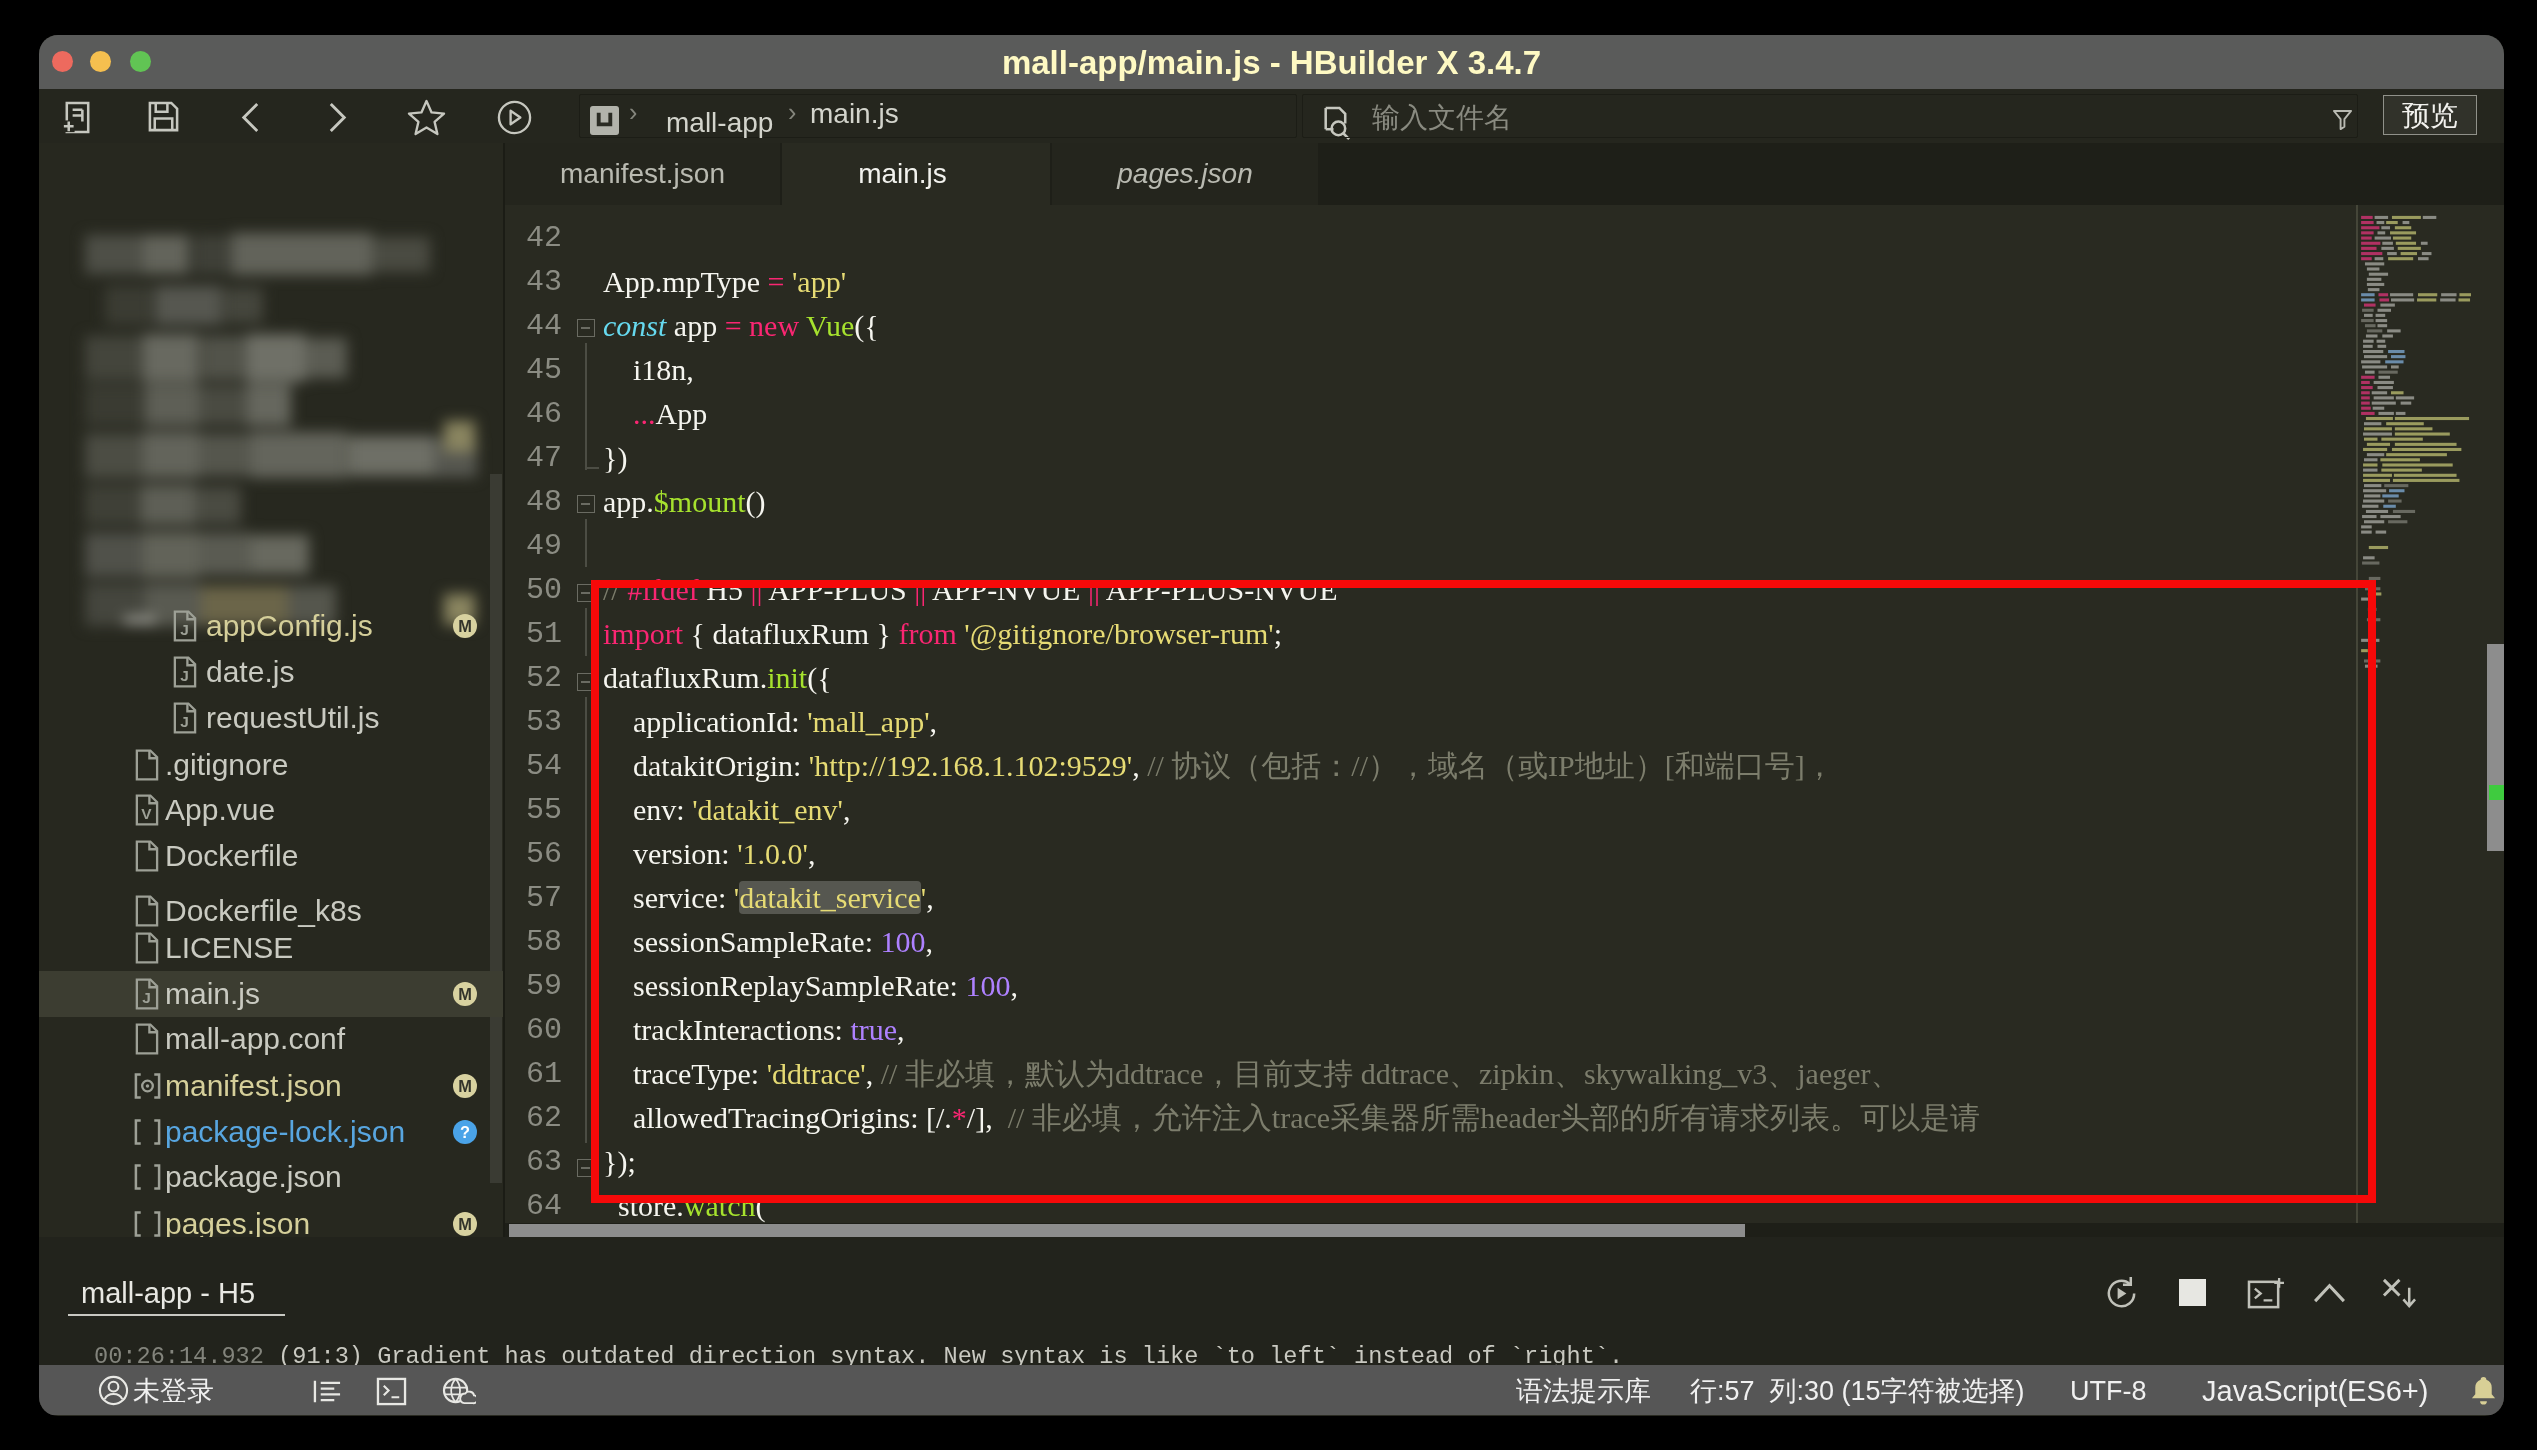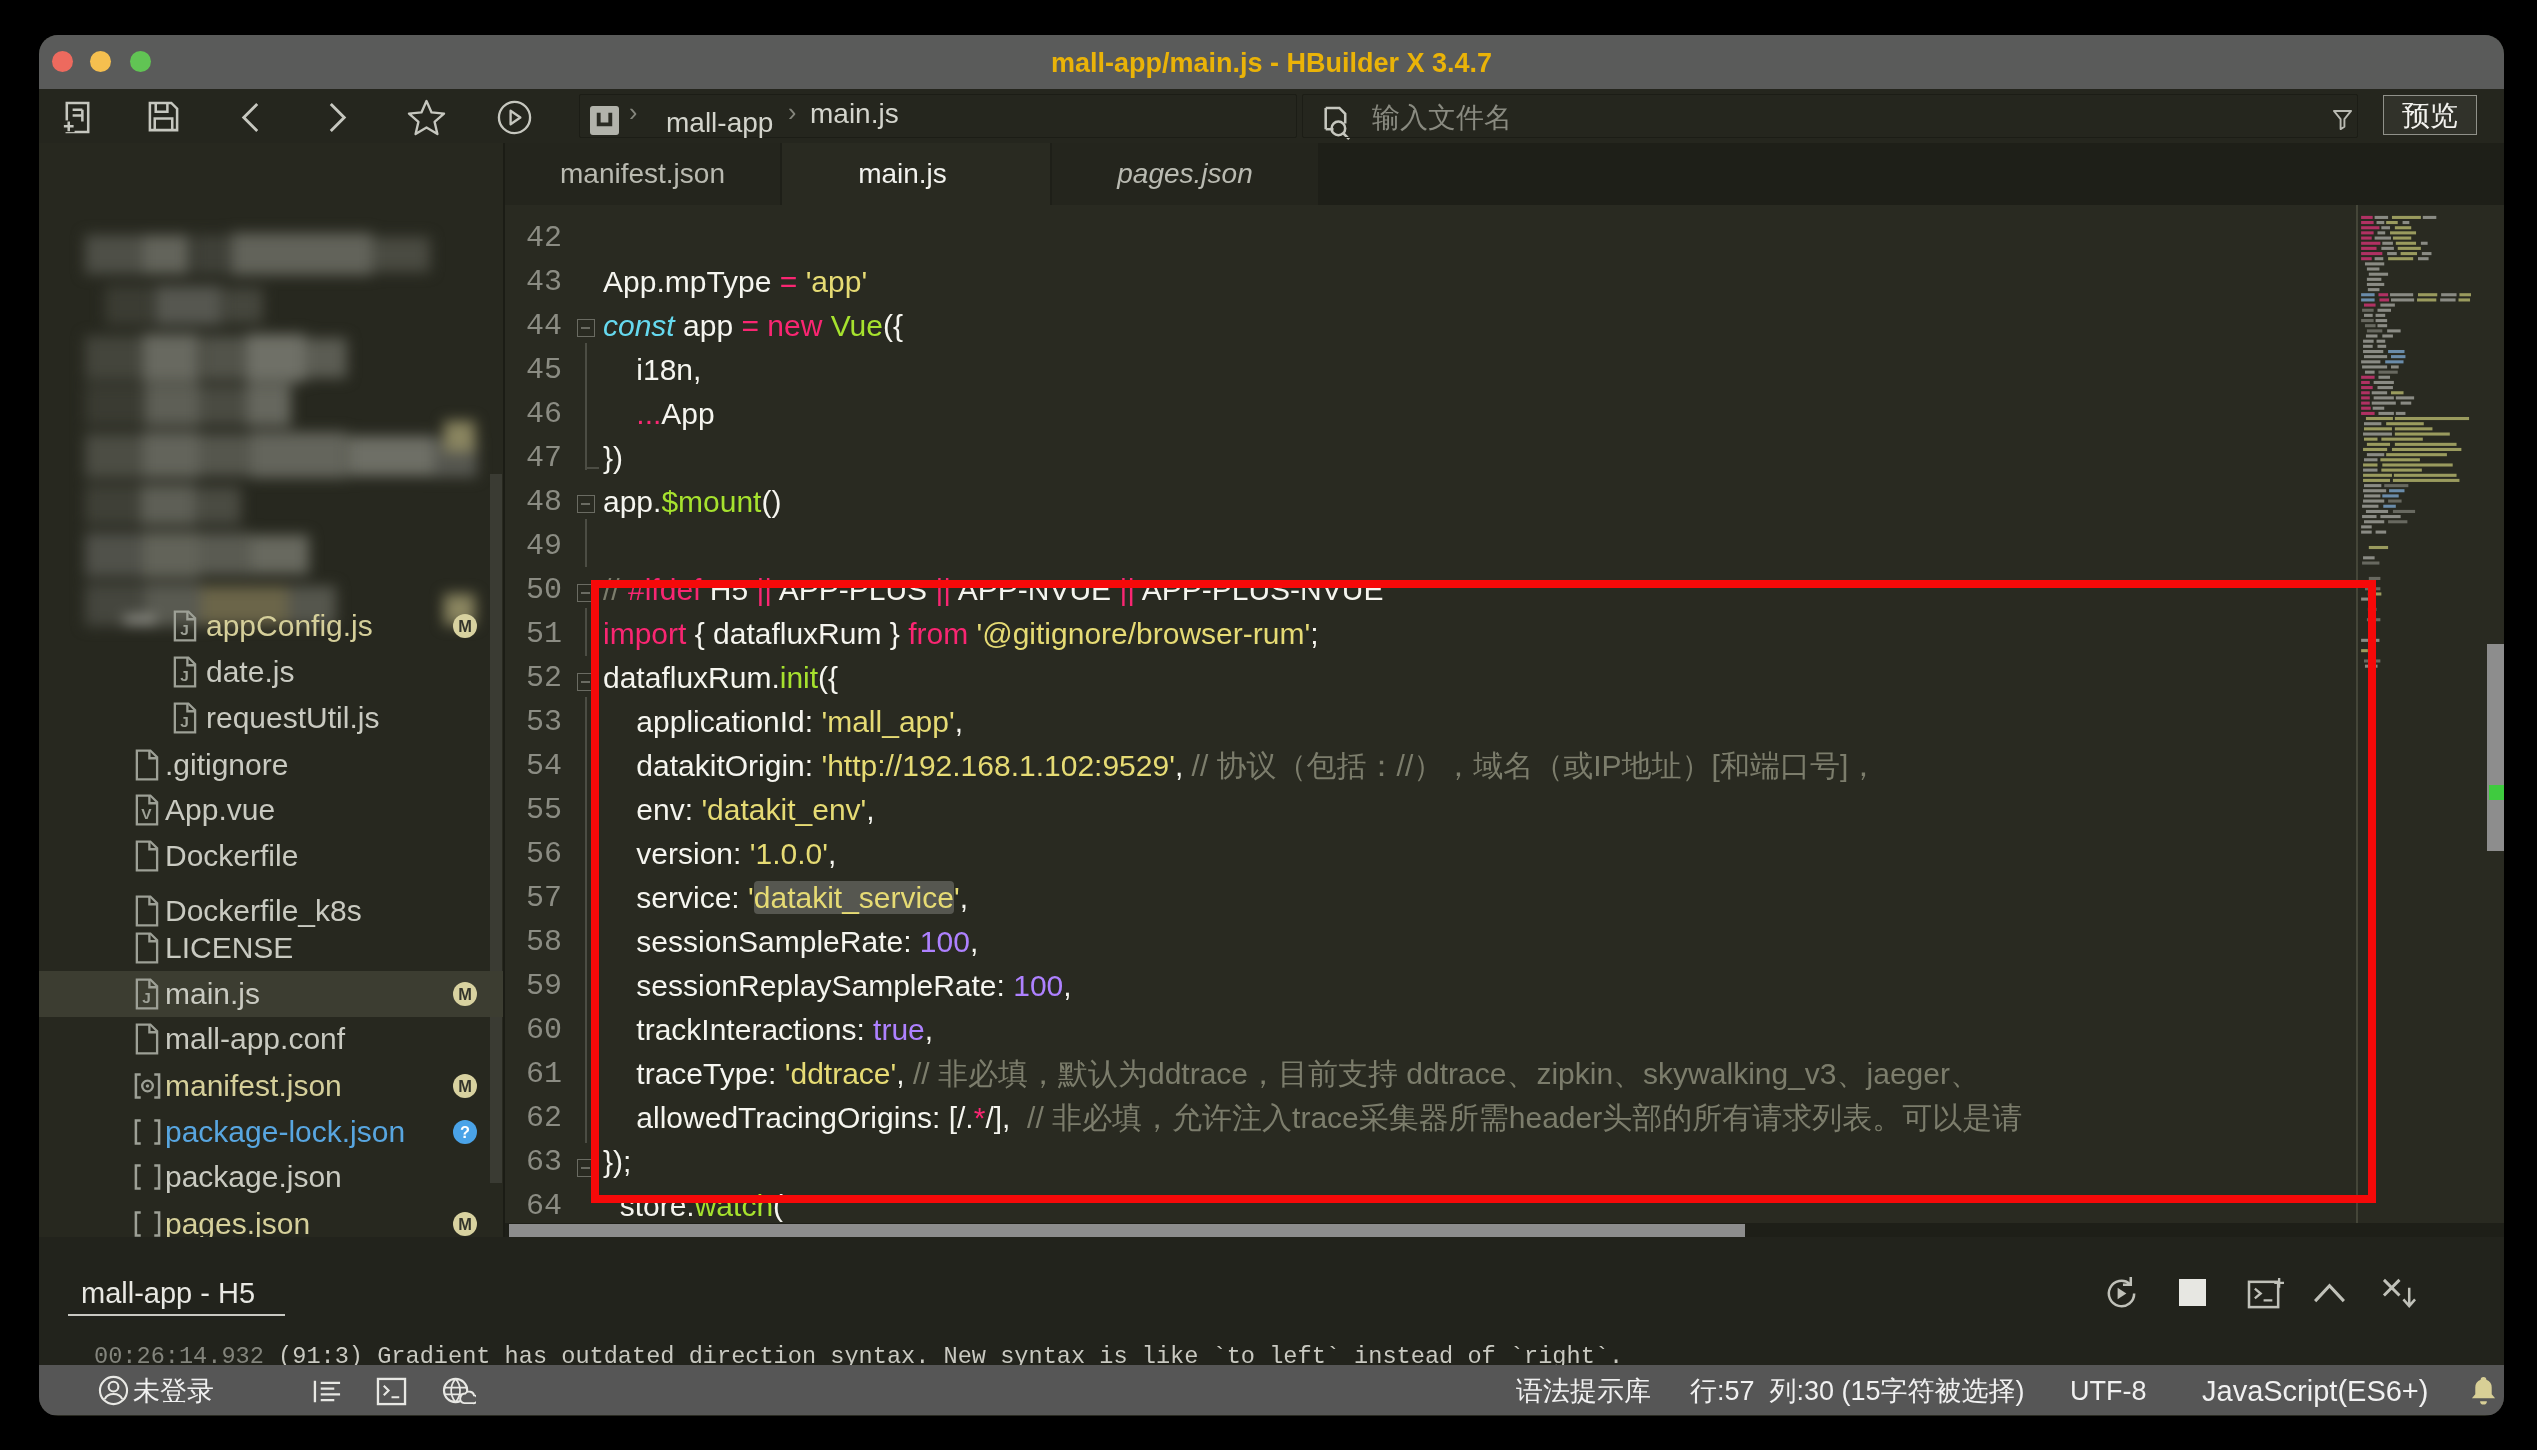--- a/index.html
+++ b/index.html
@@ -2,40 +2,40 @@
 <html><head>
 <meta charset="utf-8">
 <style>
   html,body{margin:0;padding:0;background:#000;width:2538px;height:1450px;overflow:hidden;}
   *{box-sizing:border-box;}
   #win{position:absolute;left:39px;top:35px;width:2465px;height:1381px;border-radius:19px;overflow:hidden;background:#292a21;font-family:"Liberation Sans",sans-serif;}
   .abs{position:absolute;}
   
   #titlebar{position:absolute;left:0;top:0;width:100%;height:54px;background:#5a5b5a;}
   .light{position:absolute;top:16.4px;width:21px;height:21px;border-radius:50%;}
-  #title{position:absolute;top:0;left:0;width:100%;height:54px;line-height:56px;text-align:center;color:#eab308;font-size:27px;font-weight:bold;}
+  #title{position:absolute;top:0;left:0;width:100%;height:54px;line-height:56px;text-align:center;color:#fef9c3;font-size:33px;font-weight:bold;}
   
   #toolbar{position:absolute;left:0;top:54px;width:100%;height:54px;background:#25261e;}
   #crumbbox{position:absolute;left:540px;top:4.8px;width:718px;height:44px;border:1.9px solid #1c1d16;border-radius:1.9px;}
   #searchbox{position:absolute;left:1263px;top:4.8px;width:1056px;height:44px;border:1.9px solid #1c1d16;border-radius:1.9px;}
   .crumbtxt{color:#d3d4cc;font-size:28px;}
   
   #tabstrip{position:absolute;left:466px;top:108px;width:2000px;height:62px;background:#1e1f18;}
   .tab{position:absolute;top:0;height:62px;line-height:62px;text-align:center;font-size:28px;color:#b9bab1;background:#24251d;}
   .tab.active{background:#292a21;color:#f2f2ee;}
   
   #sidebar{position:absolute;left:0;top:108px;width:466px;height:1094px;background:#27281f;overflow:hidden;}
   .row{position:absolute;left:0;width:466px;height:46px;}
   .rowlbl{position:absolute;top:50%;transform:translateY(-50%);font-size:30px;color:#c9cac1;white-space:nowrap;}
   .mod{color:#d5cf9a;}
   .badge{position:absolute;left:414px;top:50%;transform:translateY(-50%);width:24px;height:24px;border-radius:50%;background:#d8d2a0;color:#33342a;font-size:16.4px;font-weight:bold;text-align:center;line-height:24px;}
   
   #editor{position:absolute;left:466px;top:170px;width:2000px;height:1018px;background:#292a21;overflow:hidden;}
   #gutter{position:absolute;left:0;top:10.6px;width:57px;text-align:right;font-family:"Liberation Mono",monospace;font-size:30px;line-height:44px;color:#8b8c83;}
-  #code{position:absolute;left:98px;top:10.6px;width:1753px;font-family:Liberation Sans, sans-serif;font-size:30px;line-height:44px;color:#f5f5ef;white-space:pre;overflow:hidden;}
+  #code{position:absolute;left:98px;top:10.6px;width:1753px;font-family:Liberation Serif, serif;font-size:30px;line-height:44px;color:#f5f5ef;white-space:pre;overflow:hidden;}
   .pk{color:#f92672;}  
   .st{color:#e6db74;}  
   .gr{color:#a6e22e;}  
   .cy{color:#66d9ef;font-style:italic;}  
   .pu{color:#ae81ff;}  
   .cm{color:#7c7d6c;}  
   .sel{background:#565750;border-radius:3.9px;}
   
   #console{position:absolute;left:0;top:1202px;width:2465px;height:128px;background:#22231c;}
   

